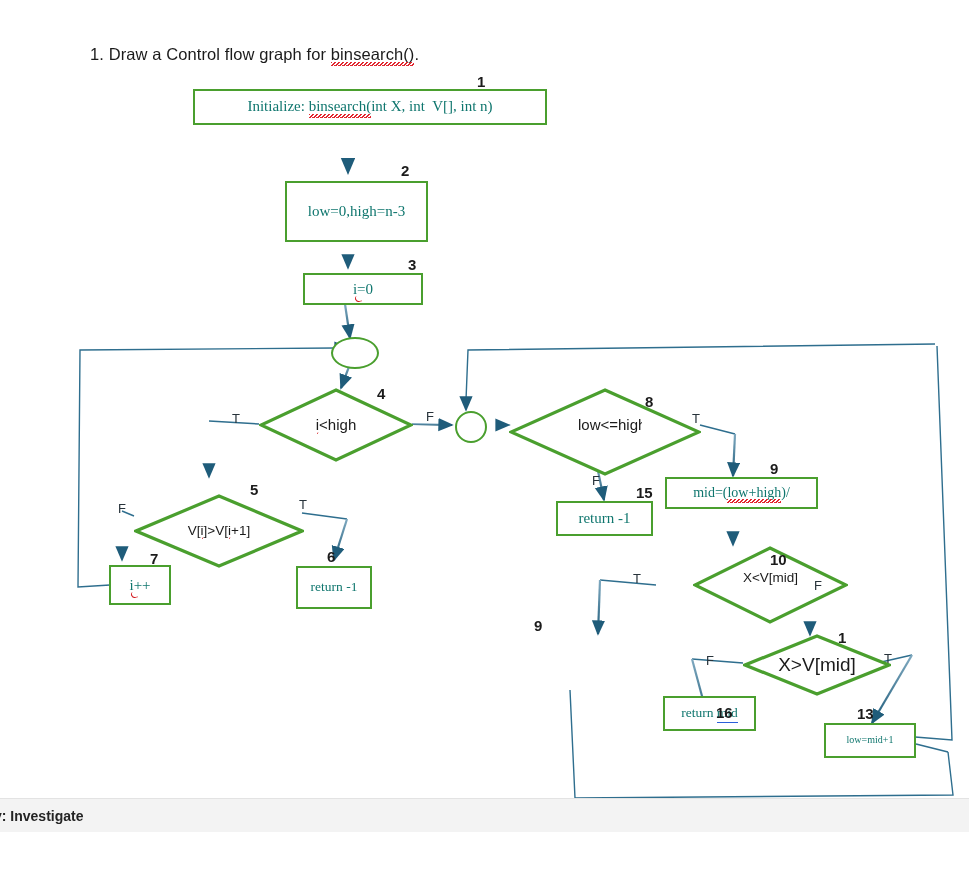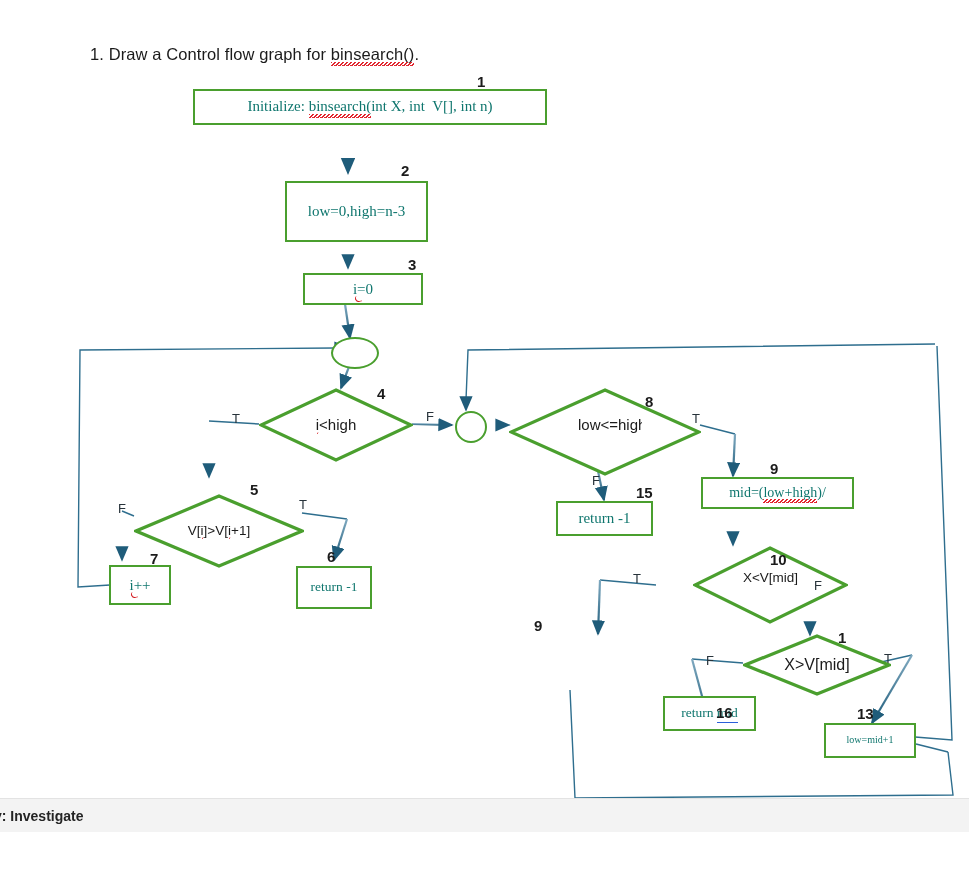--- a/index.html
+++ b/index.html
@@ -296,42 +296,42 @@
   </div>
   <div class="num" style="left:645px; top:393px;">8</div>
   <div class="tf" style="left:692px; top:411px;">T</div>
   <div class="tf" style="left:592px; top:473px;">F</div>
 
   <div class="node box" style="left:556px; top:501px; width:97px; height:35px;">
     <span>return -1</span>
   </div>
   <div class="num" style="left:628px; top:484px;margin-left:8px;">15</div>
 
-  <div class="node box" style="left:701px; top:477px; width:153px; height:32px; font-size:14px;">
+  <div class="node box" style="left:665px; top:477px; width:153px; height:32px; font-size:14px;">
     <span>mid=(<span class="spell">low+high</span>)/</span>
   </div>
   <div class="num" style="left:770px; top:460px;">9</div>
 
   <div class="diamond-wrap" style="left:693px; top:546px; width:155px; height:78px;">
     <svg class="diamond-shape" viewBox="0 0 155 78" preserveAspectRatio="none">
       <polygon points="77,2 153,39 77,76 2,39" fill="#ffffff" stroke="#4a9f2e" stroke-width="3.2"></polygon>
     </svg>
     <span class="diamond-label" style="width:64px; height:30px; font-size:13.5px;">X&lt;V[mid]</span>
   </div>
   <div class="num" style="left:770px; top:551px;">10</div>
   <div class="tf" style="left:633px; top:571px;">T</div>
   <div class="tf" style="left:814px; top:578px;">F</div>
 
   <div class="num" style="left:534px; top:617px;">9</div>
 
   <div class="diamond-wrap" style="left:743px; top:634px; width:148px; height:62px;">
     <svg class="diamond-shape" viewBox="0 0 148 62" preserveAspectRatio="none">
       <polygon points="74,2 146,31 74,60 2,31" fill="#ffffff" stroke="#4a9f2e" stroke-width="3.2"></polygon>
     </svg>
-    <span class="diamond-label" style="width:80px; font-size:16px;">X&gt;V[mid]</span>
+    <span class="diamond-label" style="width:80px; font-size:19px;">X&gt;V[mid]</span>
   </div>
   <div class="num" style="left:838px; top:629px;">1</div>
   <div class="tf" style="left:706px; top:653px;">F</div>
   <div class="tf" style="left:884px; top:651px;">T</div>
 
   <div class="node box" style="left:663px; top:696px; width:93px; height:35px; font-size:13.5px;">
     <span>return <span class="spell-blue">mid</span></span>
   </div>
   <div class="num" style="left:716px; top:704px;">16</div>
 

